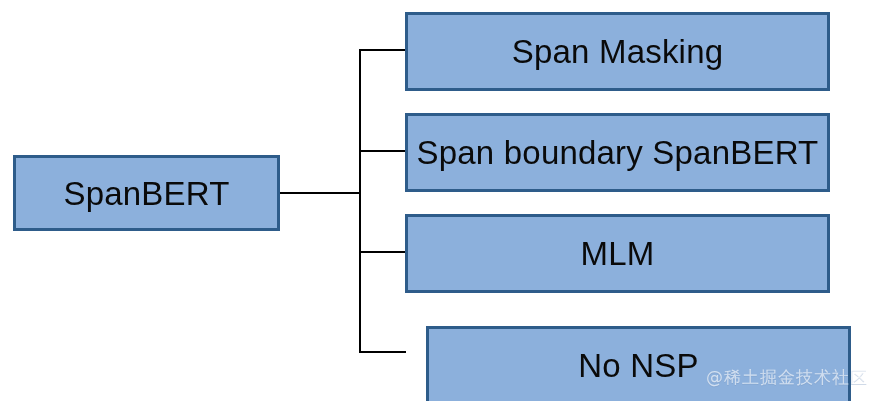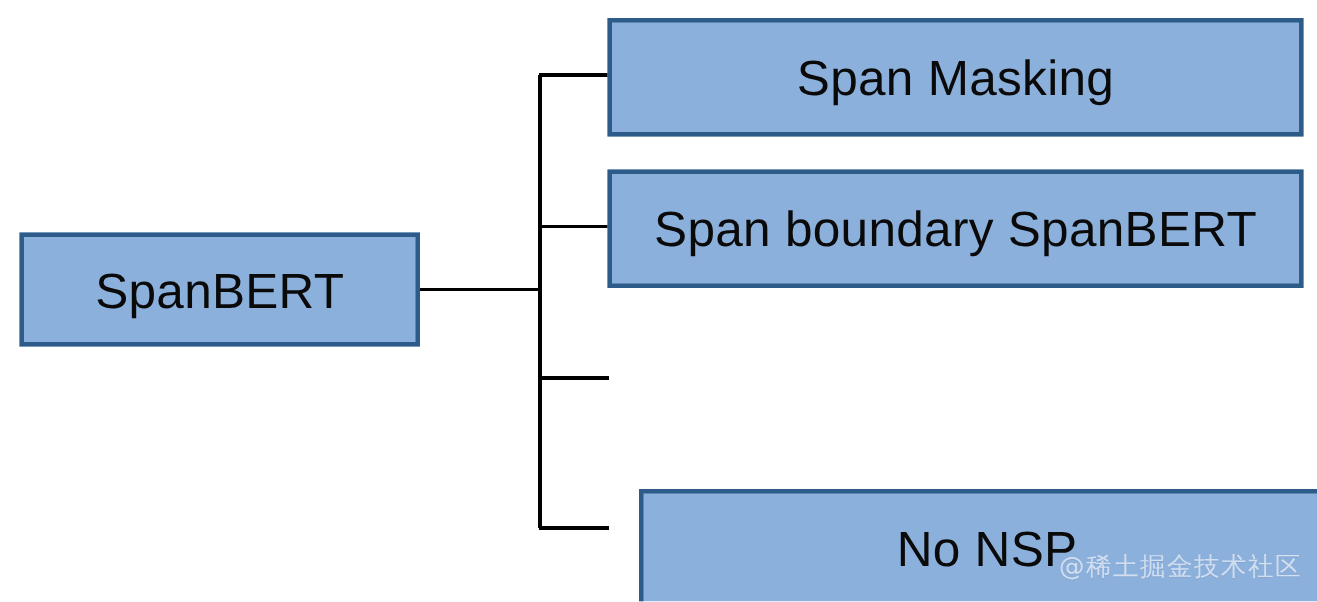--- a/index.html
+++ b/index.html
@@ -41,21 +41,21 @@
   }
   .node-root {
     left: 13px;
     top: 155px;
     width: 267px;
     height: 76px;
     font-size: 33px;
   }
   .node-leaf {
     left: 405px;
-    width: 464px;
+    width: 425px;
     height: 79px;
     font-size: 33px;
   }
   #leaf-0 { top: 12px; }
   #leaf-1 { top: 113px; }
   #leaf-2 { top: 214px; }
   #leaf-3 { top: 326px; margin-left: 21px; }
   .watermark {
     position: absolute;
     right: 10px;
@@ -84,18 +84,19 @@
     <line x1="359" y1="252" x2="406" y2="252" stroke="#000000" stroke-width="2.5" shape-rendering="crispEdges"></line>
     <line x1="359" y1="352" x2="406" y2="352" stroke="#000000" stroke-width="2.5" shape-rendering="crispEdges"></line>
   </svg>
 
   <div class="node node-root" id="root-node">SpanBERT</div>
 
   <div class="node node-leaf" id="leaf-0">Span Masking</div>
 
   <div class="node node-leaf" id="leaf-1">Span boundary SpanBERT</div>
 
+  <div class="node node-leaf" id="leaf-2">MLM</div>
 
   <div class="node node-leaf" id="leaf-3">No NSP</div>
 
   <div class="watermark">@稀土掘金技术社区</div>
 
 </div>
 
 </body></html>

